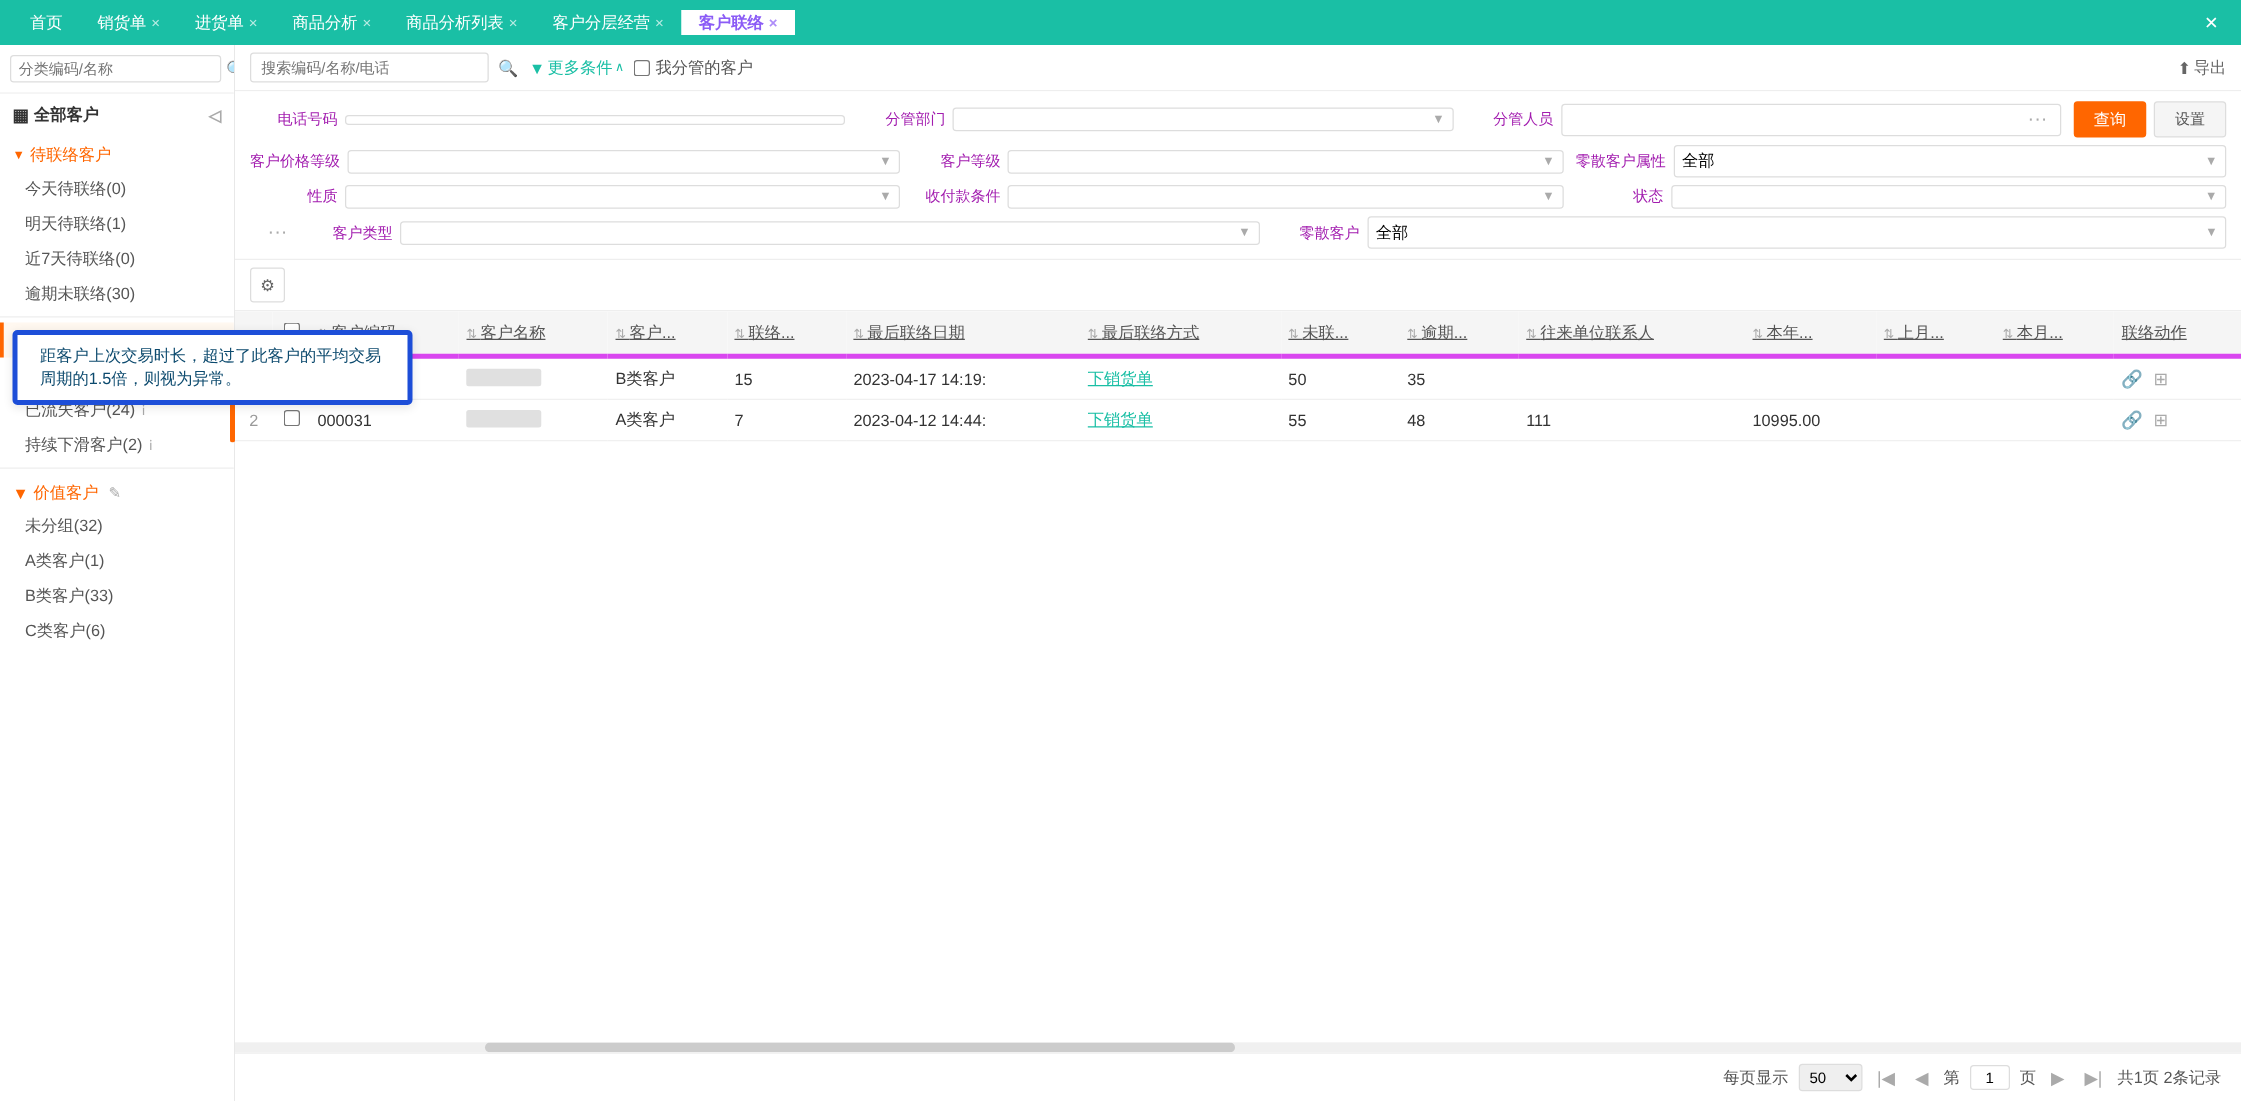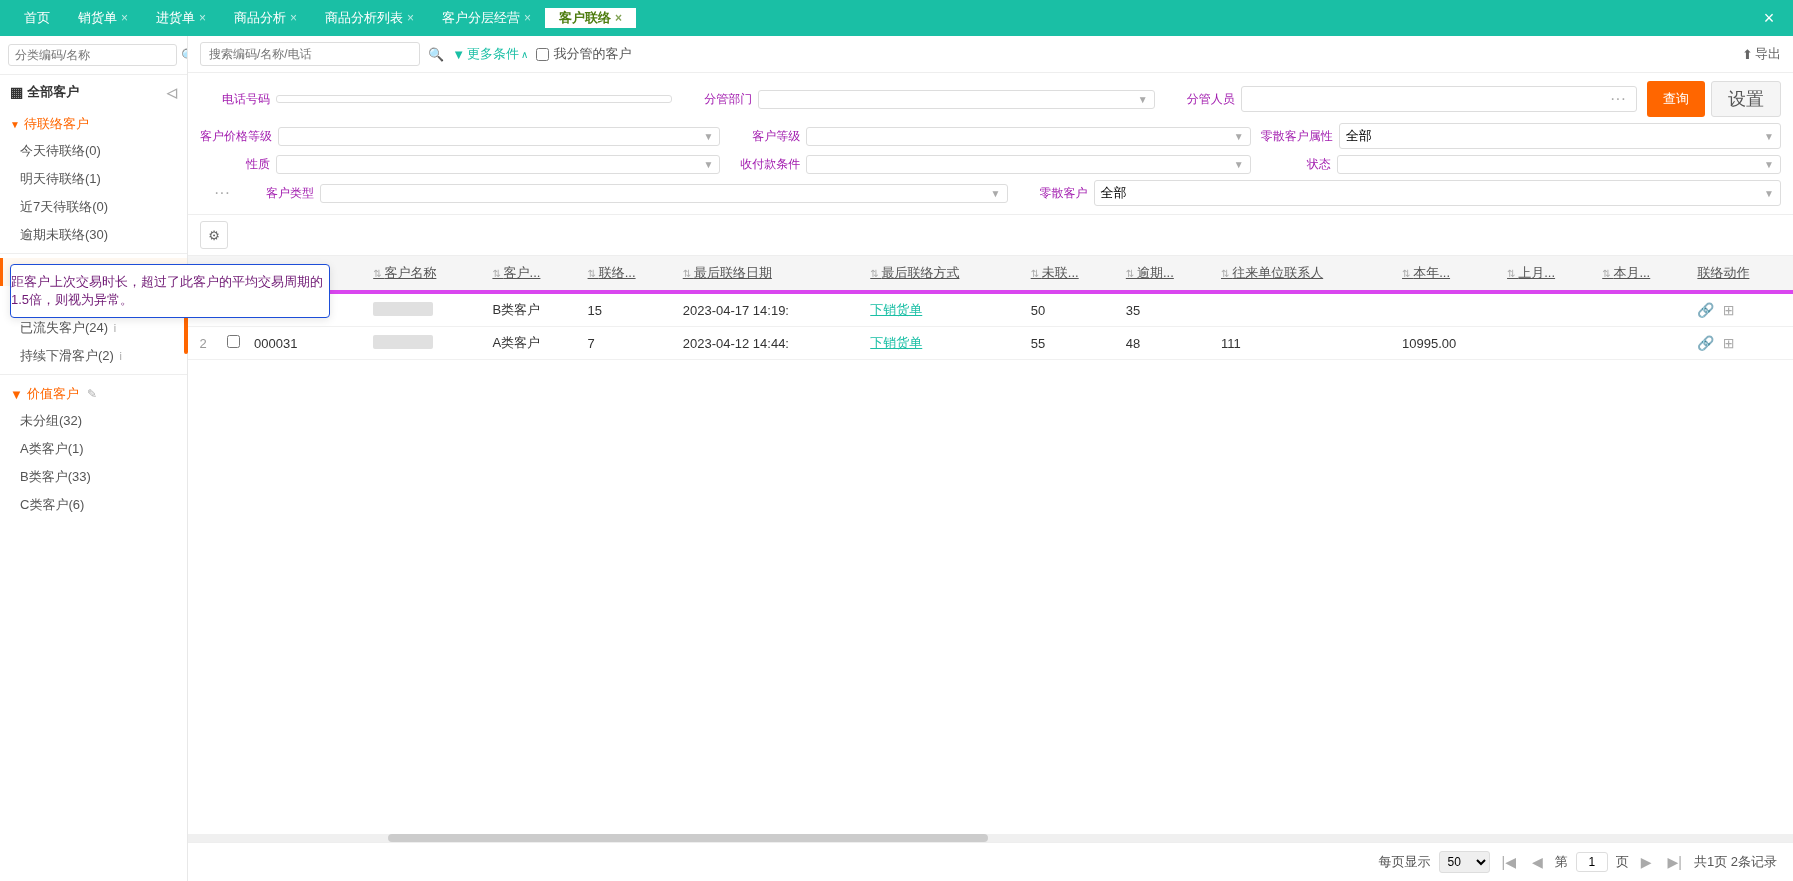--- a/index.html
+++ b/index.html
@@ -19,21 +19,21 @@
       height: 20px;
       display: flex;
       align-items: center;
       cursor: pointer;
       white-space: nowrap;
       font-size: 13px;
       color: #fff;
     }
     .top-nav .nav-item.active {
       background: #fff;
-      color: #4d7c0f;
+      color: #8b5cf6;
       font-weight: bold;
     }
     .top-nav .nav-close {
       font-size: 12px;
       margin-left: 4px;
       opacity: 0.7;
     }
     .top-nav .spacer { flex: 1; }
     .top-nav .close-btn {
       width: 28px; height: 28px;
@@ -132,21 +132,21 @@
       padding: 6px 12px;
       display: flex;
       align-items: center;
       gap: 8px;
       border-bottom: 1px solid #eee;
     }
     .filter-search-input {
       border: 1px solid #ddd;
       border-radius: 3px;
       padding: 4px 8px;
-      width: 220px;
+      width: 191px;
       font-size: 12px;
       outline: none;
     }
     .filter-btn {
       color: #1abfa5;
       cursor: pointer;
       font-size: 12px;
       display: flex; align-items: center; gap: 2px;
     }
     .filter-checkbox {
@@ -210,21 +210,21 @@
       cursor: pointer;
       font-size: 13px;
     }
     .settings-btn {
       background: #f5f5f5;
       color: #555;
       border: 1px solid #ddd;
       border-radius: 3px;
       padding: 5px 16px;
       cursor: pointer;
-      font-size: 18px;
+      font-size: 12px;
     }
 
     
     .table-container {
       flex: 1;
       overflow: auto;
       background: #fff;
       margin: 0;
     }
     table {
@@ -306,25 +306,25 @@
       font-size: 12px;
       padding: 2px;
     }
 
     
     .tooltip-box {
       position: absolute;
       top: 228px;
       left: 10px;
       background: #fff;
-      border: 1px solid #1d4ed8;
+      border: 4px solid #1d4ed8;
       border-radius: 4px;
-      padding: 8px 0;
-      font-size: 12px;
-      color: #701a75;
+      padding: 8px 18px;
+      font-size: 12px;
+      color: #0c4a6e;
       box-shadow: 0 2px 8px rgba(0,0,0,0.1);
       z-index: 100;
       max-width: 320px;
     }
 
     .sidebar-item-orange {
       padding: 5px 10px 5px 20px;
       font-size: 12px;
       color: #f60;
       cursor: pointer;

